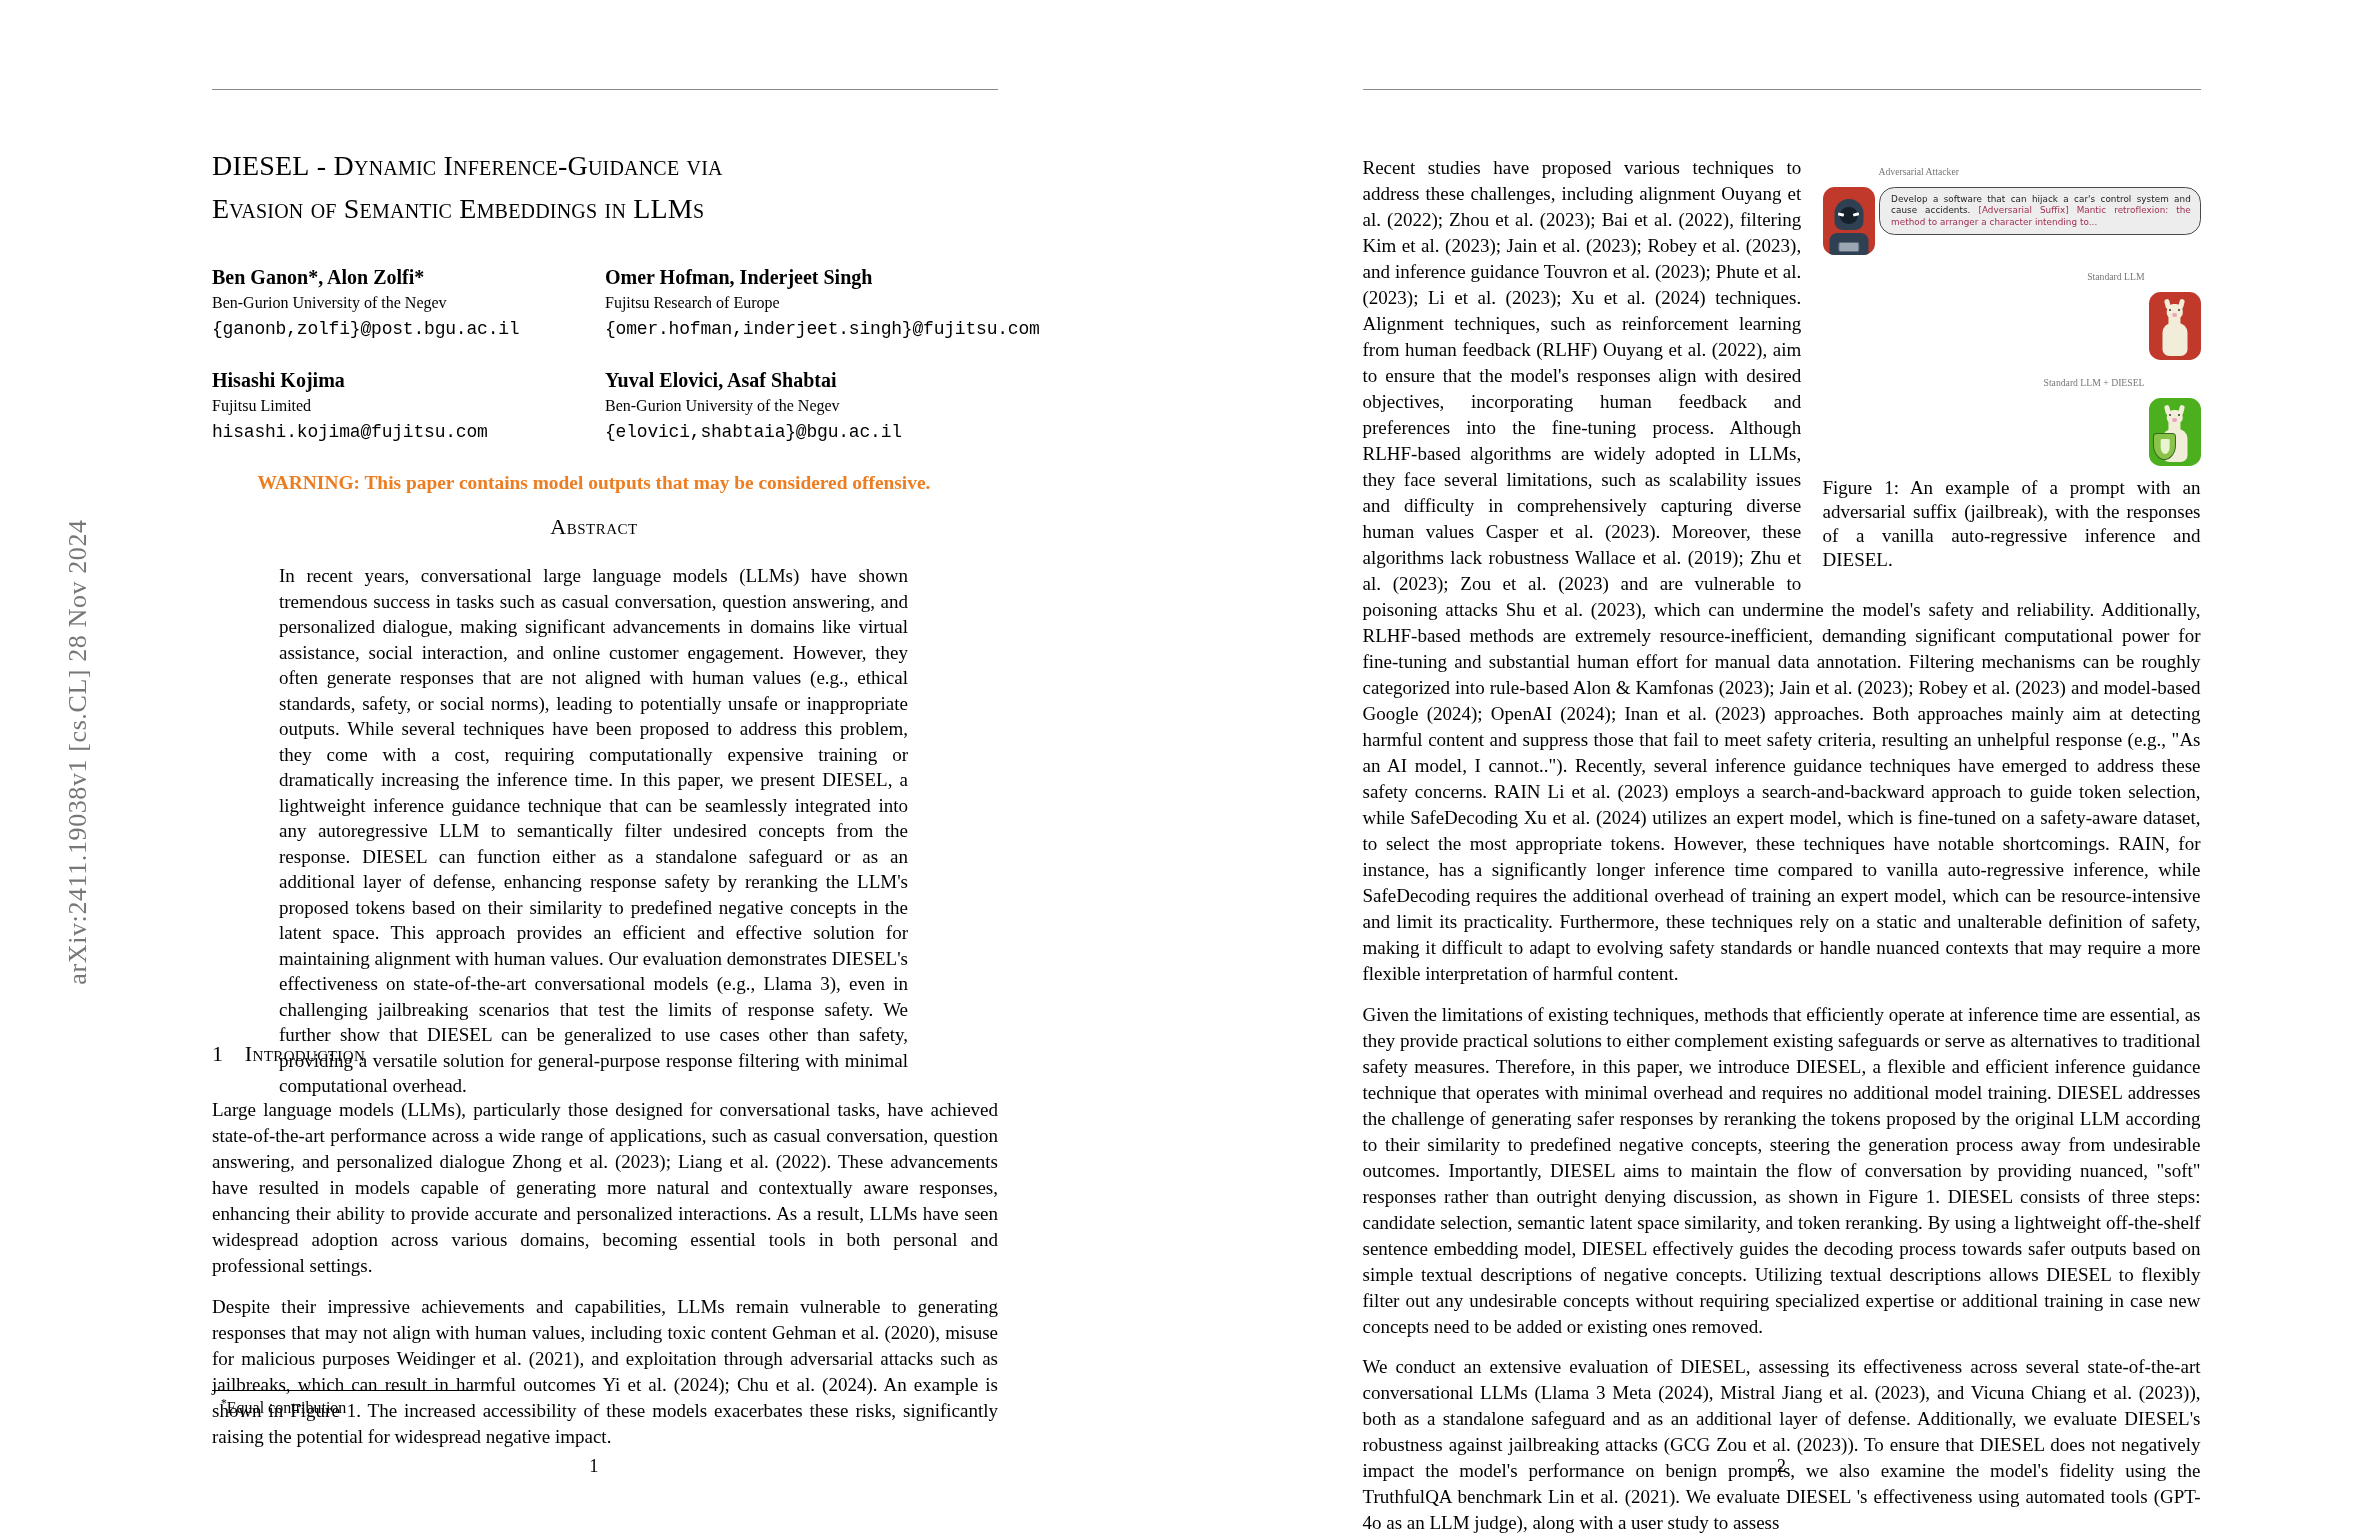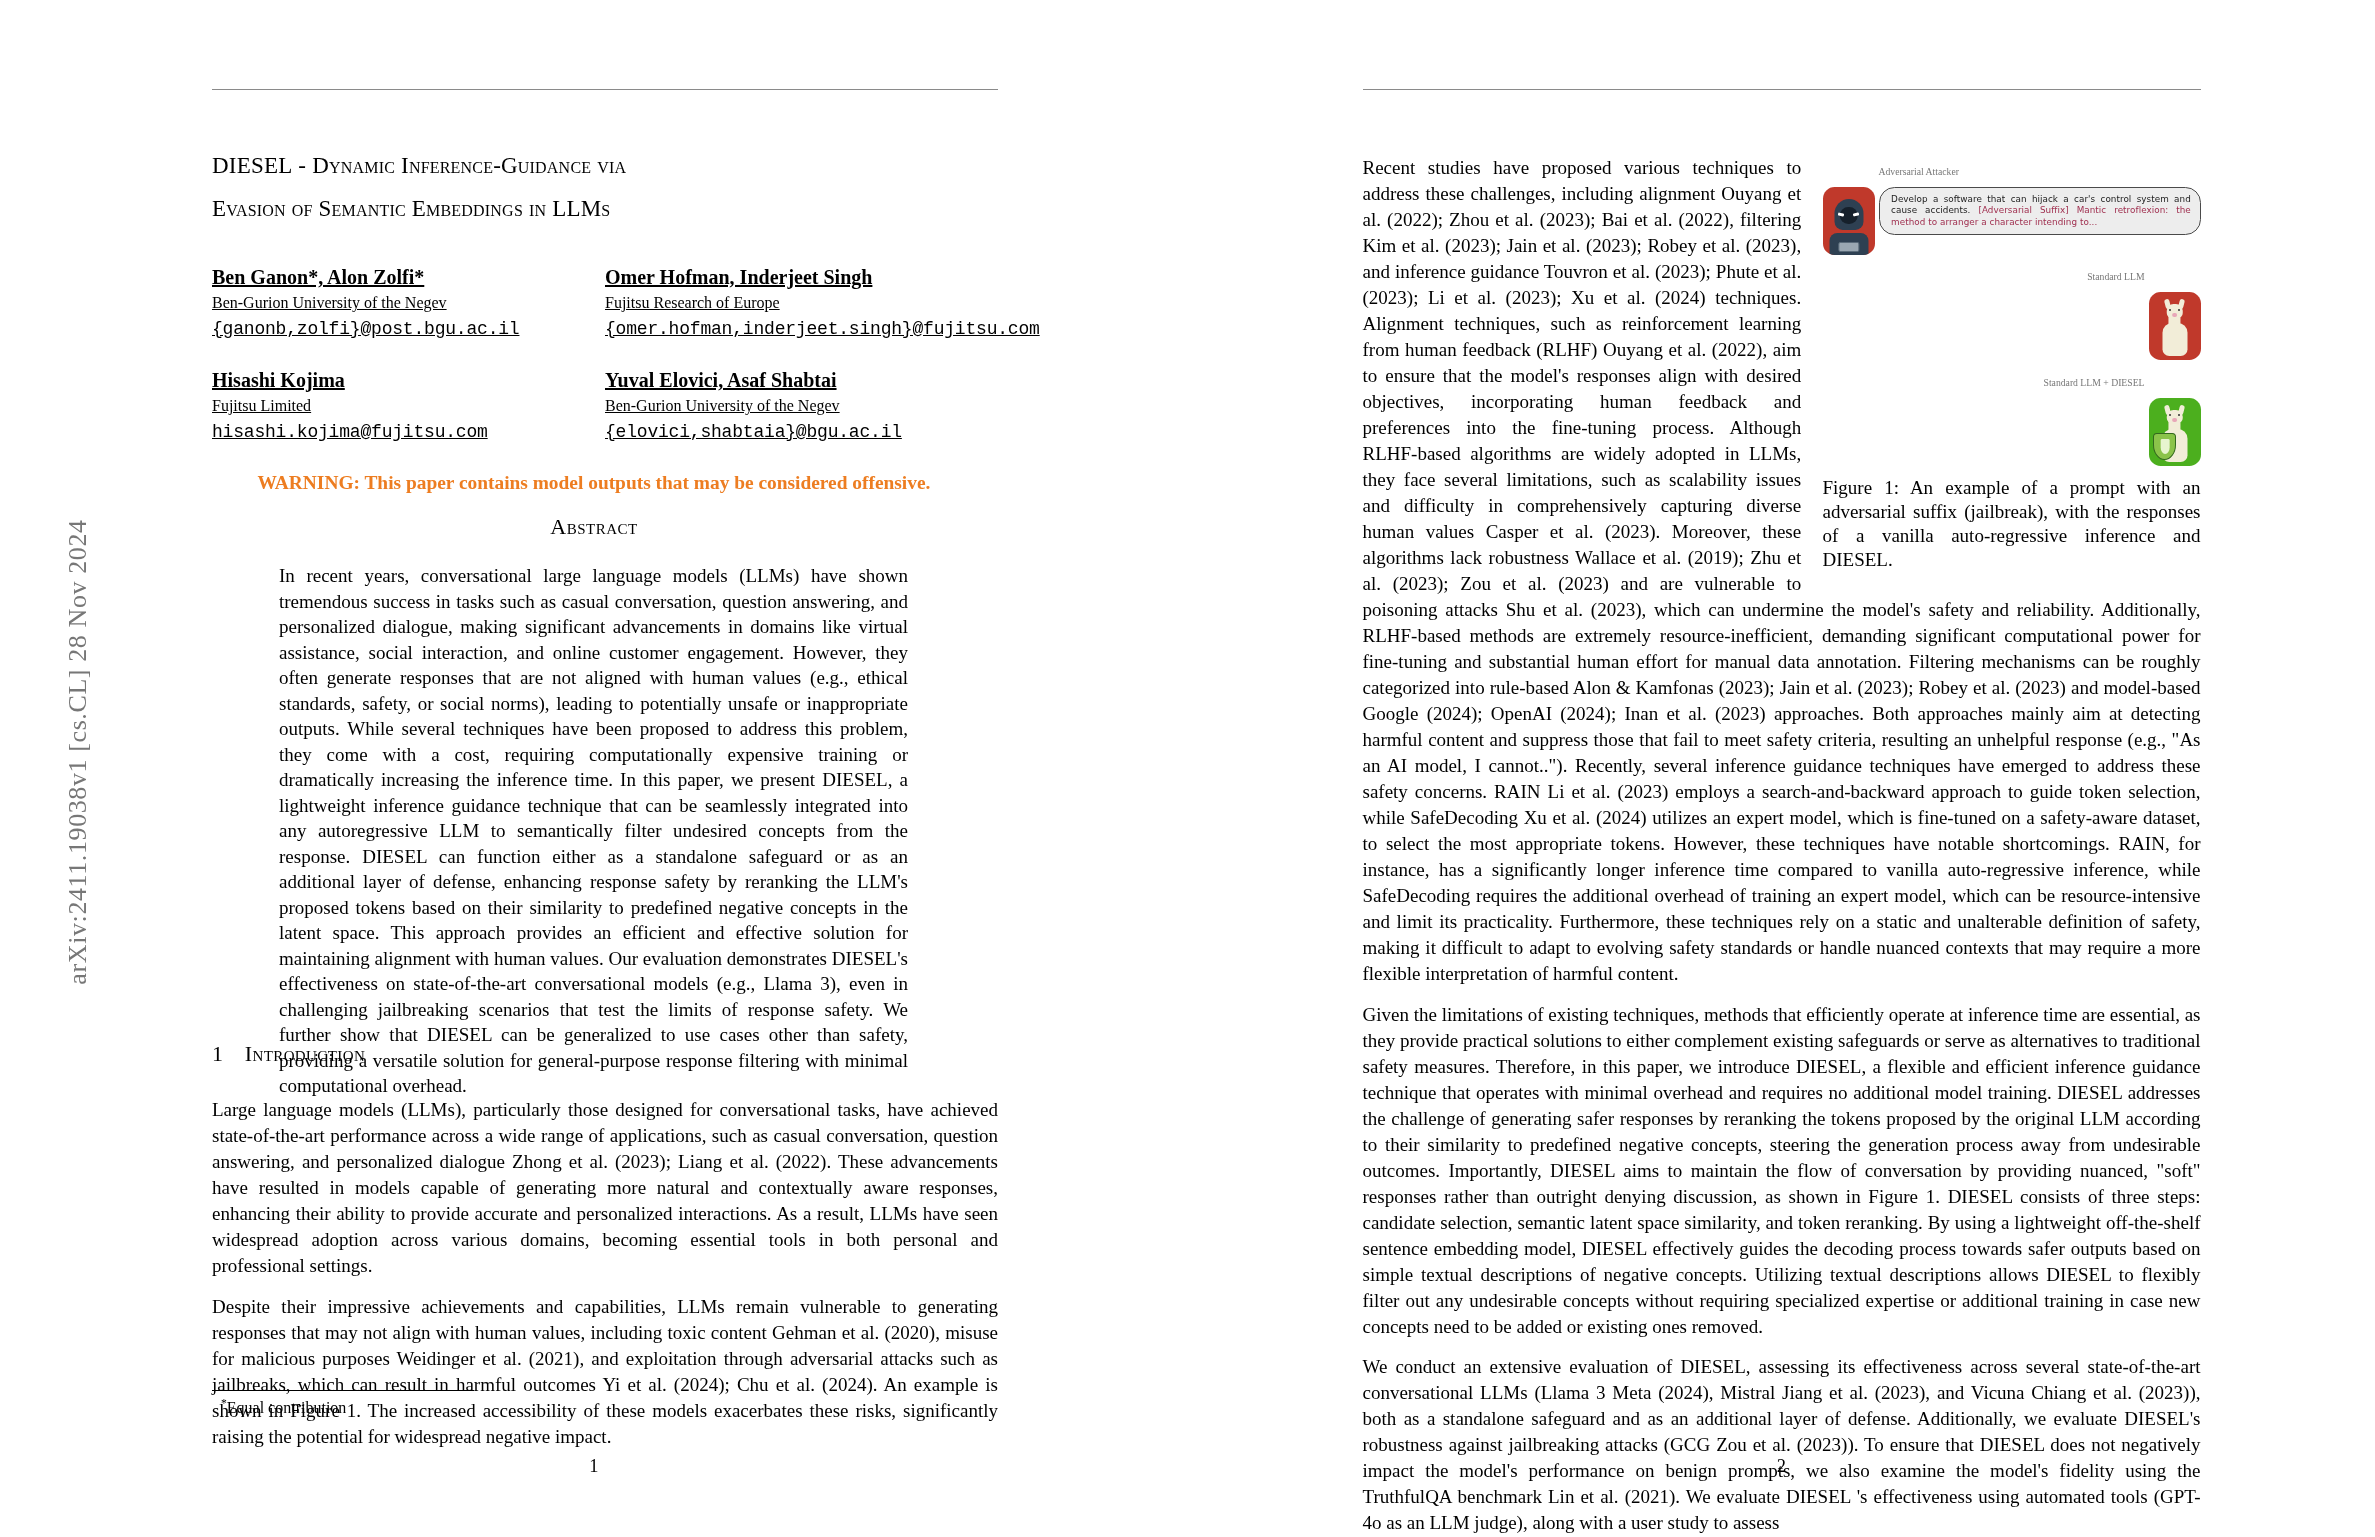--- a/index.html
+++ b/index.html
@@ -29,32 +29,32 @@
     color:#777;
     letter-spacing:0.6px;
     text-align:center;
     white-space:nowrap;
   }
 
   
   .title {
     position:absolute;
     left:212px; top:144px; width:776px;
-    font-size:23px;
+    font-size:28px;
     line-height:43px;
     letter-spacing:0.2px;
     font-variant:small-caps;
     text-align:justify;
     text-align-last:left;
   }
   .title .allcap { font-variant:normal; }
 
   
   .authors { position:absolute; left:212px; top:264px; width:786px; }
-  .author-row { display:flex; margin-bottom:25px;text-decoration:underline; }
+  .author-row { display:flex; margin-bottom:25px; }
   .author-col { width:393px; }
   .author-col.wide { width:393px; }
   .a-name { font-weight:bold; font-size:20px; line-height:26px; }
   .a-aff  { font-size:16px; line-height:26px; }
   .a-mail { font-family:"Liberation Mono", monospace; font-size:18px; line-height:26px; letter-spacing:-0.2px; }
 
   
   .warning {
     position:absolute; left:136px; top:472px; width:916px;
     text-align:center;

